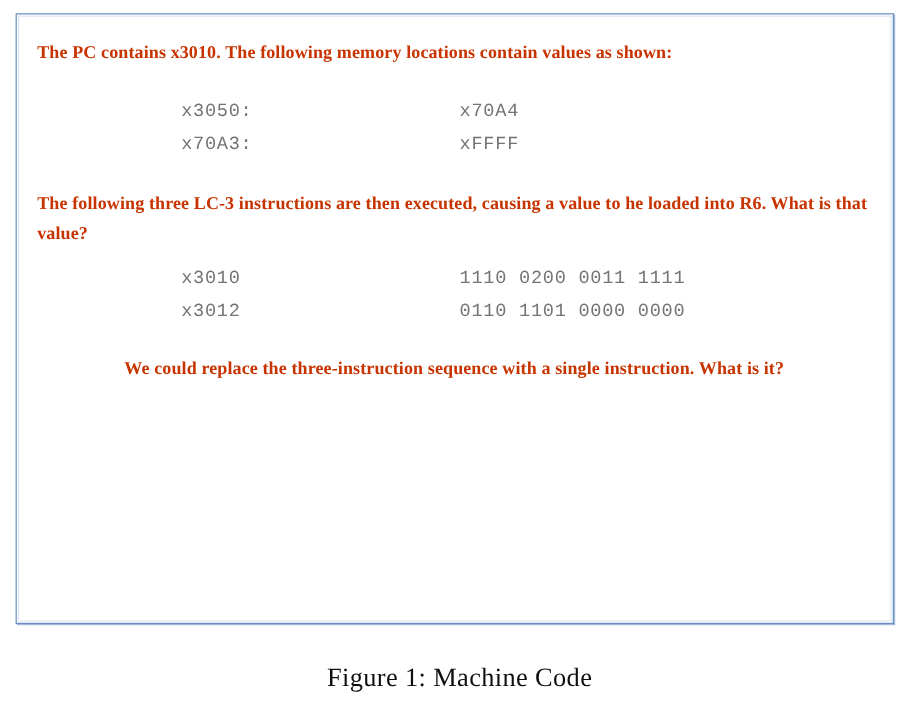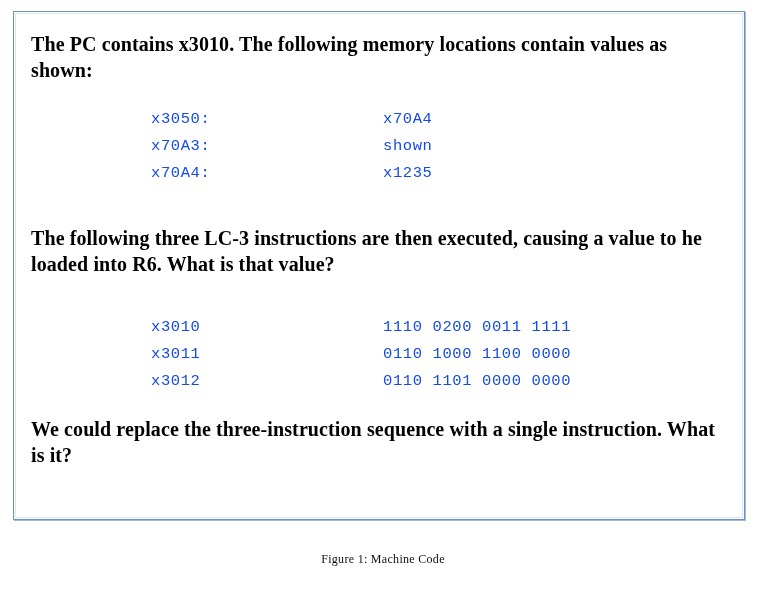--- a/index.html
+++ b/index.html
@@ -39,109 +39,101 @@
     right: 0;
     bottom: 0;
     padding: 14px 18px 0 17px;
     box-sizing: border-box;
   }
 
   
   .para {
     font-family: "Liberation Serif", serif;
     font-weight: bold;
-    font-size: 20px;
+    font-size: 15px;
     line-height: 25.5px;
-    color: #000000;
+    color: #c2410c;
     letter-spacing: 0.1px;
     margin: 0;
     text-rendering: optimizeLegibility;
     filter: contrast(1.18) brightness(0.97);
     -webkit-font-smoothing: none;
   }
   .para.p1 { margin-top: 6px; }
-  .para.p2 { margin-top: 16px; }
-  .para.p3 { margin-top: 0; }
+  .para.p2 { margin-top: 0; }
+  .para.p3 { margin-top: 0; text-align: center; }
 
   
   .code-table {
     border-collapse: collapse;
     margin: 0;
     font-family: "Liberation Mono", monospace;
     font-size: 15.5px;
-    color: #1d4ed8;
+    color: #737373;
     filter: contrast(1.1) brightness(1.02);
     letter-spacing: 0.6px;
   }
   .code-table td {
     padding: 0;
     height: 27px;
     vertical-align: middle;
     white-space: pre;
   }
   .col-label { width: 232px; padding-left: 120px !important; }
   .col-value { width: 300px; }
 
   .block-mem  { margin-top: 22px; }
-  .block-instr{ margin-top: 36px; }
+  .block-instr{ margin-top: 10px; }
 
   .gap-a { height: 24px; }
   .gap-b { height: 23px; }
 
   
   #caption {
     position: absolute;
     left: 0;
     top: 552px;
     width: 766px;
     text-align: center;
     font-family: "Liberation Serif", serif;
-    font-size: 12px;
+    font-size: 22px;
     color: #101010;
     letter-spacing: 0.3px;
   }
 </style>
 </head>
 <body>
 
 <div id="figure-box">
   <div class="scan-area">
 
     <p class="para p1">The PC contains x3010. The following memory locations contain values as shown:</p>
 
     <table class="code-table block-mem">
       <tbody>
         <tr>
           <td class="col-label">x3050:</td>
           <td class="col-value">x70A4</td>
         </tr>
         <tr>
           <td class="col-label">x70A3:</td>
-          <td class="col-value">shown</td>
-        </tr>
-        <tr>
-          <td class="col-label">x70A4:</td>
-          <td class="col-value">x1235</td>
+          <td class="col-value">xFFFF</td>
         </tr>
       </tbody>
     </table>
 
     <div class="gap-a"></div>
 
     <p class="para p2">The following three LC-3 instructions are then executed, causing a value to he loaded into R6. What is that value?</p>
 
     <table class="code-table block-instr">
       <tbody>
         <tr>
           <td class="col-label">x3010</td>
           <td class="col-value">1110 0200 0011 1111</td>
-        </tr>
-        <tr>
-          <td class="col-label">x3011</td>
-          <td class="col-value">0110 1000 1100 0000</td>
         </tr>
         <tr>
           <td class="col-label">x3012</td>
           <td class="col-value">0110 1101 0000 0000</td>
         </tr>
       </tbody>
     </table>
 
     <div class="gap-b"></div>
 

